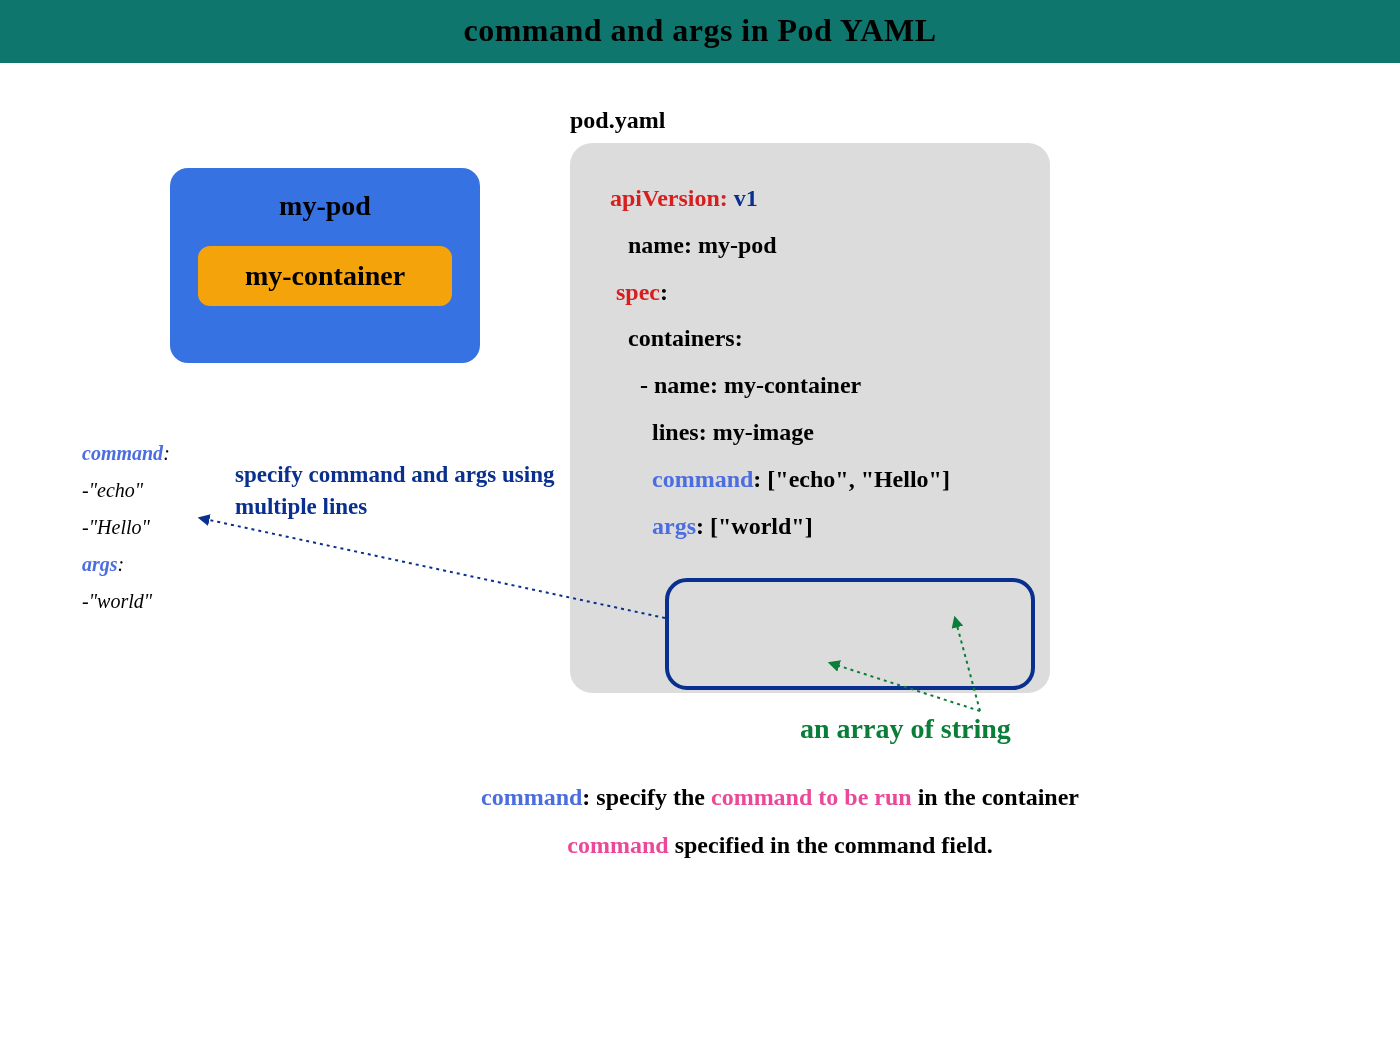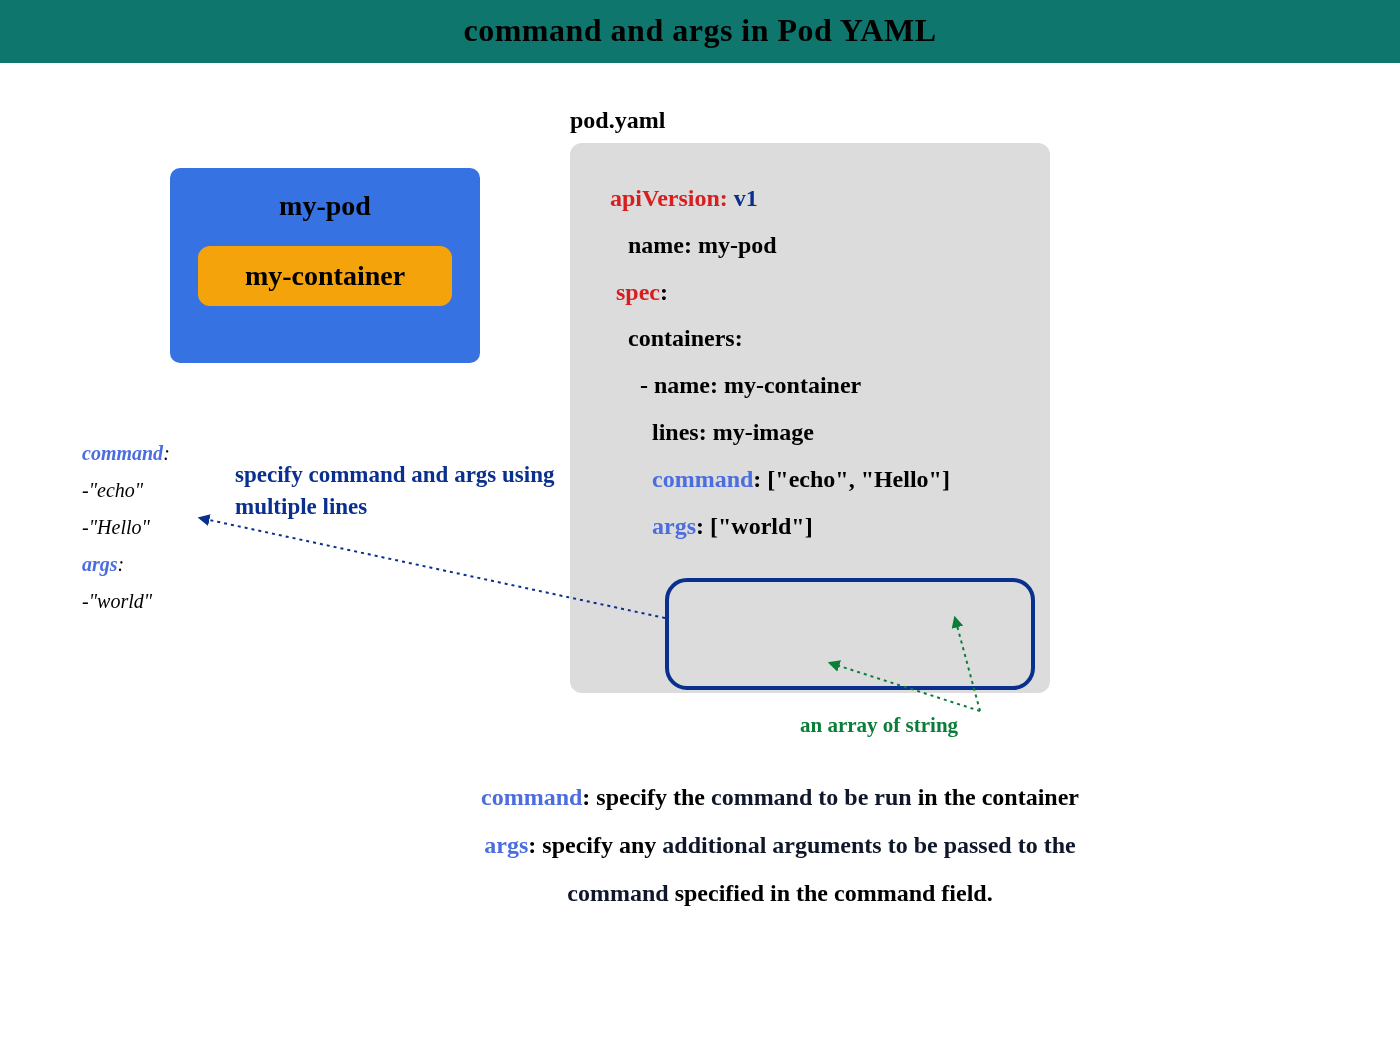--- a/index.html
+++ b/index.html
@@ -23,21 +23,21 @@
     width: 100%;
     height: calc(100% - 70px);
   }
   .pod-box {
     position: absolute;
     left: 170px;
     top: 105px;
     width: 310px;
     height: 195px;
     background: #3772e3;
-    border-radius: 10px;
+    border-radius: 18px;
     padding: 22px 22px;
     text-align: center;
   }
   .pod-box .label {
     font-size: 28px;
     font-weight: bold;
     margin-bottom: 24px;
   }
   .container-box {
     background: #f5a30a;
@@ -74,21 +74,21 @@
     font-weight: bold;
     font-size: 24px;
   }
   .yaml-block {
     position: absolute;
     left: 570px;
     top: 80px;
     width: 480px;
     height: 550px;
     background: #dcdcdc;
-    border-radius: 12px;
+    border-radius: 22px;
     padding: 32px 40px;
     font-size: 24px;
     font-weight: bold;
     line-height: 1.95;
   }
   .yaml-block .row { white-space: pre; }
   .c-key { color: #d81f1f; }
   .c-val { color: #0a308f; }
   .c-black { color: #000; }
   .c-blue2 { color: #4b6de0; }
@@ -100,34 +100,34 @@
     height: 112px;
     border: 4px solid #0a308f;
     border-radius: 22px;
   }
   .hint-green {
     position: absolute;
     left: 800px;
     top: 650px;
     color: #0a7d38;
     font-weight: bold;
-    font-size: 21px;
+    font-size: 28px;
   }
   .desc {
     position: absolute;
     left: 370px;
     top: 710px;
     width: 820px;
     text-align: center;
     font-size: 24px;
     font-weight: bold;
     line-height: 2.0;
   }
   .desc .blue { color: #4b6de0; }
-  .desc .red { color: #0f172a; }
+  .desc .red { color: #ec4899; }
   svg.wires {
     position: absolute;
     left: 0; top: 0;
     width: 1400px;
     height: 980px;
     pointer-events: none;
   }
 </style>
 </head>
 <body>
@@ -168,23 +168,20 @@
 
   <div class="highlight-box"></div>
 
   <div class="hint-green">an array of string</div>
 
   <div class="desc">
     <div>
       <span class="blue">command</span><span>: specify the </span><span class="red">command to be run</span><span> in the container</span>
     </div>
     <div>
-      <span class="blue">args</span><span>: specify any </span><span class="red">additional arguments to be passed to the</span>
-    </div>
-    <div>
       <span class="red">command</span><span> specified in the command field.</span>
     </div>
   </div>
 
   <svg class="wires">
     <defs>
       <marker id="arrow-blue" viewBox="0 0 10 10" refX="8" refY="5" markerWidth="6" markerHeight="6" orient="auto-start-reverse">
         <path d="M 0 0 L 10 5 L 0 10 z" fill="#0a308f"></path>
       </marker>
       <marker id="arrow-green" viewBox="0 0 10 10" refX="8" refY="5" markerWidth="6" markerHeight="6" orient="auto-start-reverse">

